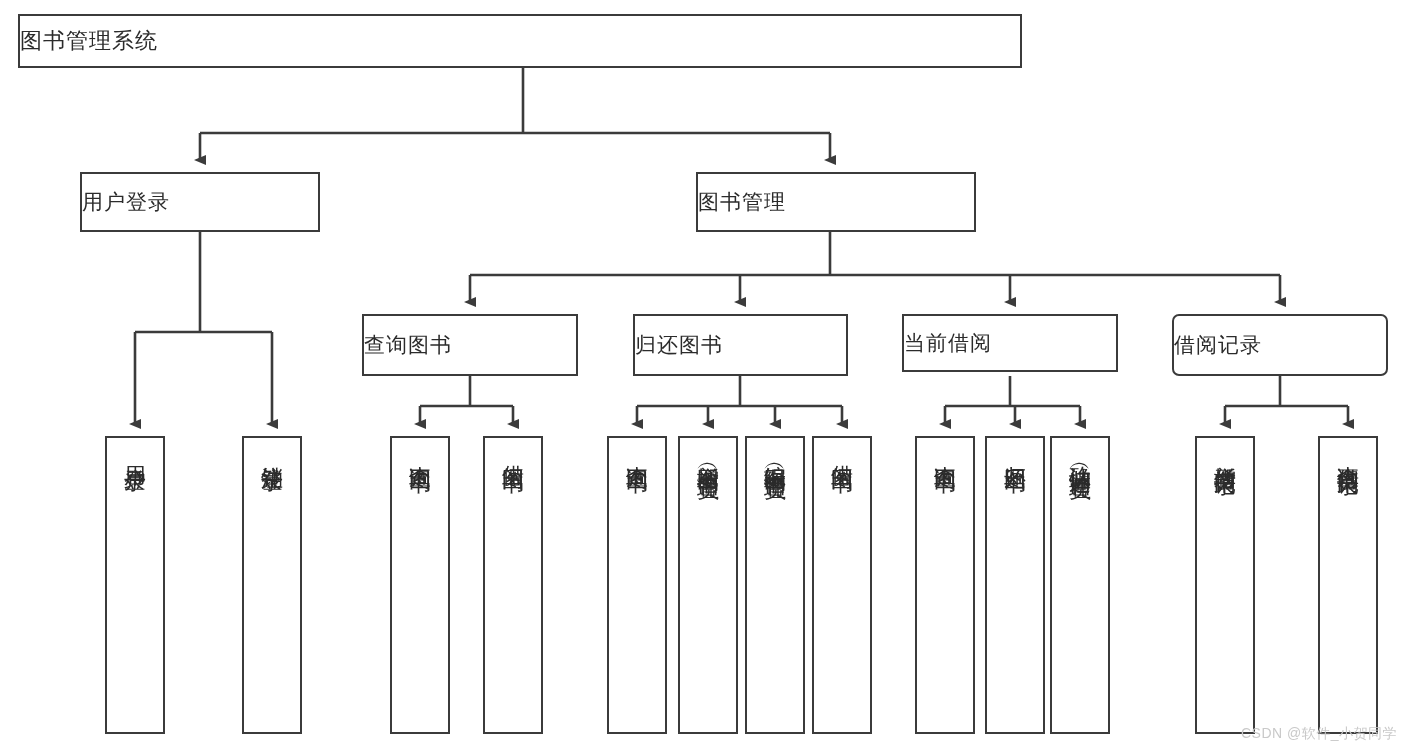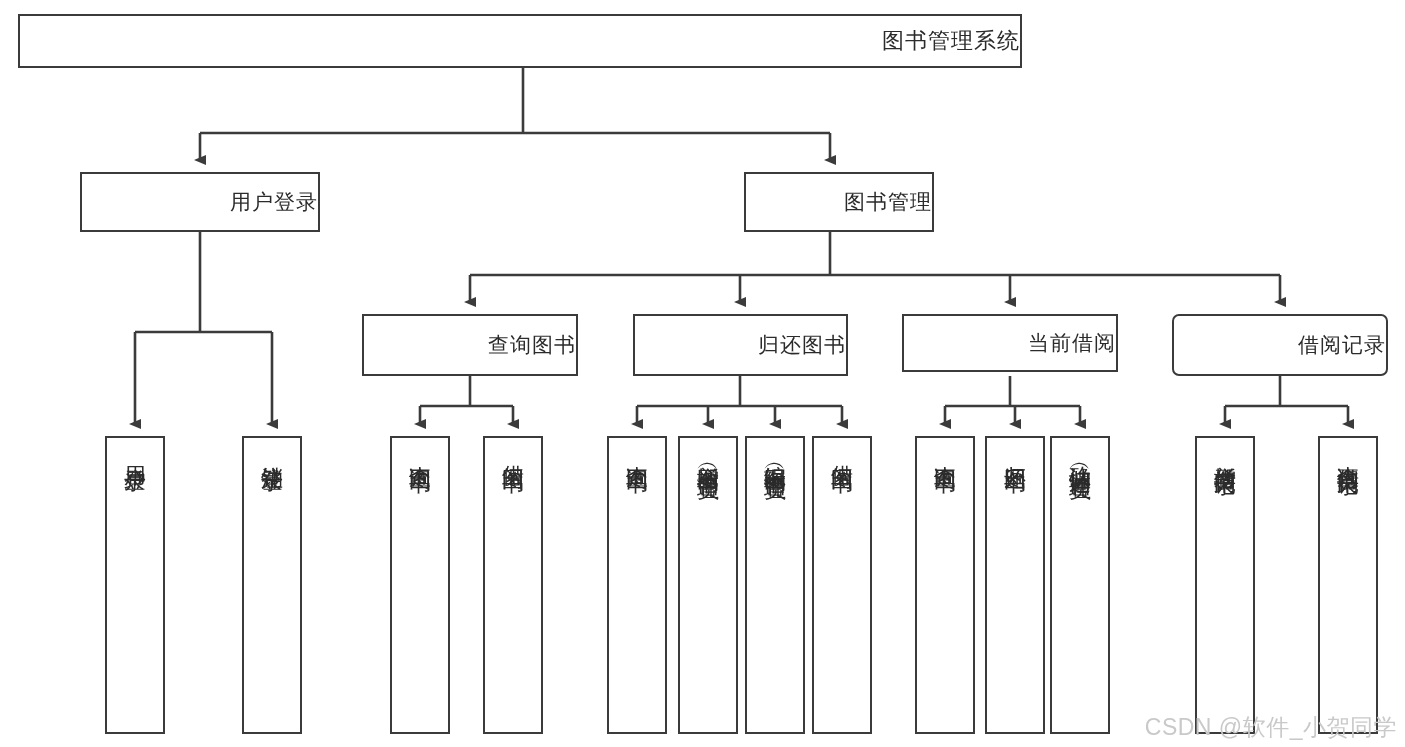--- a/index.html
+++ b/index.html
@@ -25,21 +25,21 @@
     height: 747px;
     pointer-events: none;
   }
   .node {
     position: absolute;
     box-sizing: border-box;
     background: #ffffff;
     border: 2px solid #3b3b3b;
     display: flex;
     align-items: center;
-    justify-content: flex-end;
+    justify-content: flex-start;
     color: #2b2b2b;
   }
   .node.horiz {
     font-size: 21px;
     letter-spacing: 1px;
     line-height: 1.2;
   }
   .node.root {
     font-size: 22px;
   }
@@ -54,21 +54,21 @@
     font-size: 22px;
     line-height: 1.18;
     letter-spacing: 2px;
     white-space: pre-wrap;
     color: #2b2b2b;
   }
   .watermark {
     position: absolute;
     right: 8px;
     bottom: 4px;
-    font-size: 23px;
+    font-size: 14px;
     color: #c9c9c9;
     letter-spacing: 0.5px;
     white-space: nowrap;
     user-select: none;
   }
 </style>
 </head>
 <body>
 
 <div id="canvas">
@@ -123,21 +123,21 @@
     </g>
   </svg>
 
   <div class="node horiz root" style="left:18px; top:14px; width:1004px; height:54px;">
     <span>图书管理系统</span>
   </div>
 
   <div class="node horiz" style="left:80px; top:172px; width:240px; height:60px;">
     <span>用户登录</span>
   </div>
-  <div class="node horiz" style="left:744px; top:172px; width:190px; height:60px;padding-left:44px;">
+  <div class="node horiz" style="left:696px; top:172px; width:280px; height:60px;">
     <span>图书管理</span>
   </div>
 
   <div class="node horiz" style="left:362px; top:314px; width:216px; height:62px;">
     <span>查询图书</span>
   </div>
   <div class="node horiz" style="left:633px; top:314px; width:215px; height:62px;">
     <span>归还图书</span>
   </div>
   <div class="node horiz" style="left:902px; top:314px; width:216px; height:58px;">

